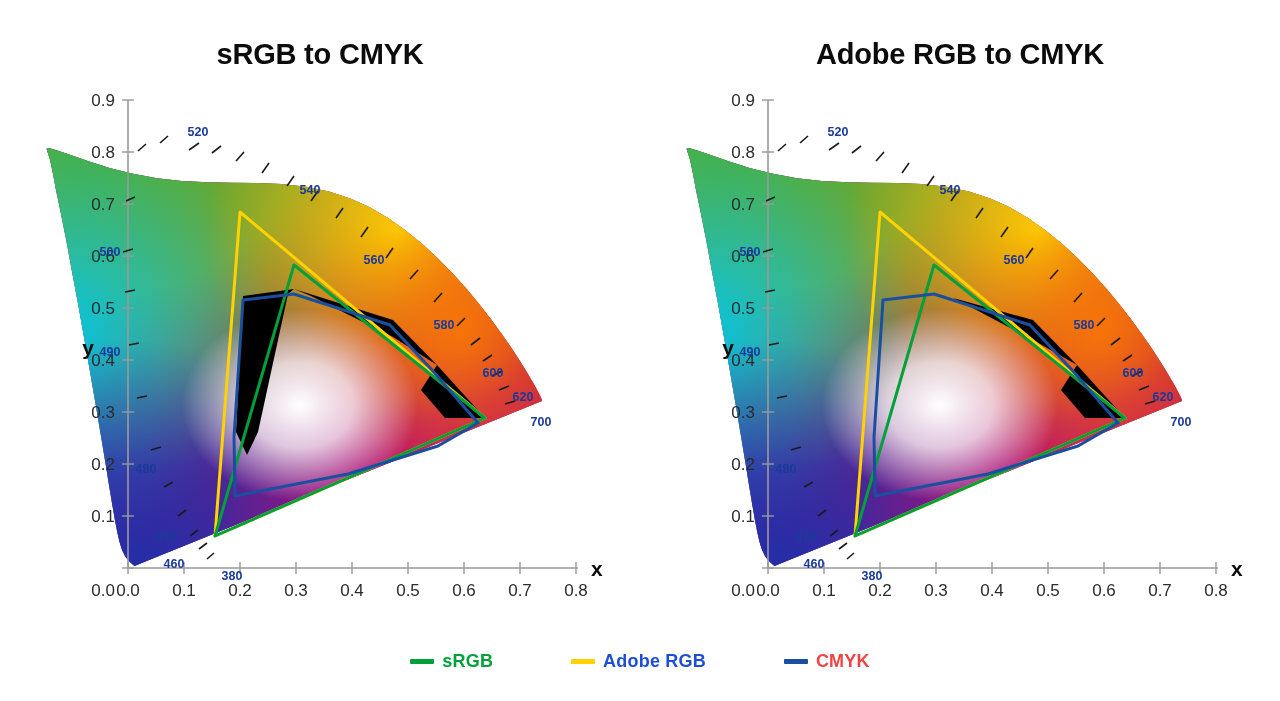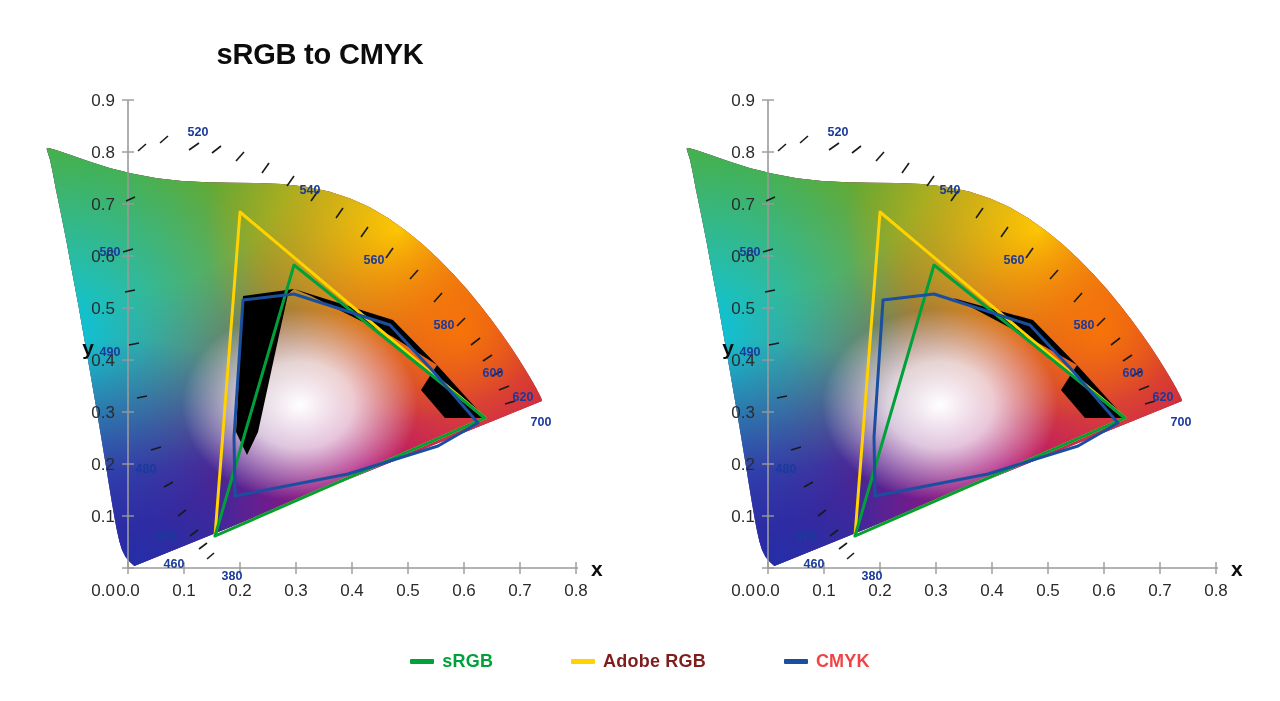--- a/index.html
+++ b/index.html
@@ -227,20 +227,21 @@
         <text x="110" y="356" text-anchor="middle">490</text>
         <text x="146" y="473" text-anchor="middle">480</text>
         <text x="166" y="541" text-anchor="middle">470</text>
         <text x="174" y="568" text-anchor="middle">460</text>
         <text x="232" y="580" text-anchor="middle">380</text>
       </g>
     </svg>
   </div>
 
   <div class="panel right">
+    <div class="chart-title">Adobe RGB to CMYK</div>
     <svg class="plot-svg" viewBox="0 0 640 640">
       <defs>
         <clipPath id="locusClipR">
           <path d="M 134.34 566.05
                    L 129.66 561.87 L 125.41 556.63 L 122.02 549.97 L 119.47 541.83
                    L 117.34 532.44 L 114.91 519.93 L 112.04 503.51 L 108.73 483.61
                    L 104.99 460.27 L 100.39 432.55 L 95.36 402.65 L 90.12 372.22
                    L 84.45 339.80 L 78.36 305.37 L 72.00 271.38 L 66.21 240.10
                    L 60.85 213.13 L 56.06 190.22 L 52.69 172.56 L 50.00 159.80
                    L 47.53 151.90 L 46.52 148.83 L 48.82 148.10 L 56.67 150.15
@@ -417,21 +418,21 @@
     </svg>
   </div>
 
   <div class="legend">
     <div class="legend-item">
       <span class="legend-swatch" style="background-color: rgb(0, 161, 58);"></span>
       <span class="legend-label" style="color: rgb(0, 161, 58);">sRGB</span>
     </div>
     <div class="legend-item">
       <span class="legend-swatch" style="background-color: rgb(255, 210, 0);"></span>
-      <span class="legend-label" style="color: #7f1d1d;">Adobe RGB</span>
+      <span class="legend-label" style="color: #1d4ed8;">Adobe RGB</span>
     </div>
     <div class="legend-item">
       <span class="legend-swatch" style="background-color: rgb(26, 79, 160);"></span>
       <span class="legend-label" style="color: #ef4444;">CMYK</span>
     </div>
   </div>
 
 </div>
 
 </body></html>

